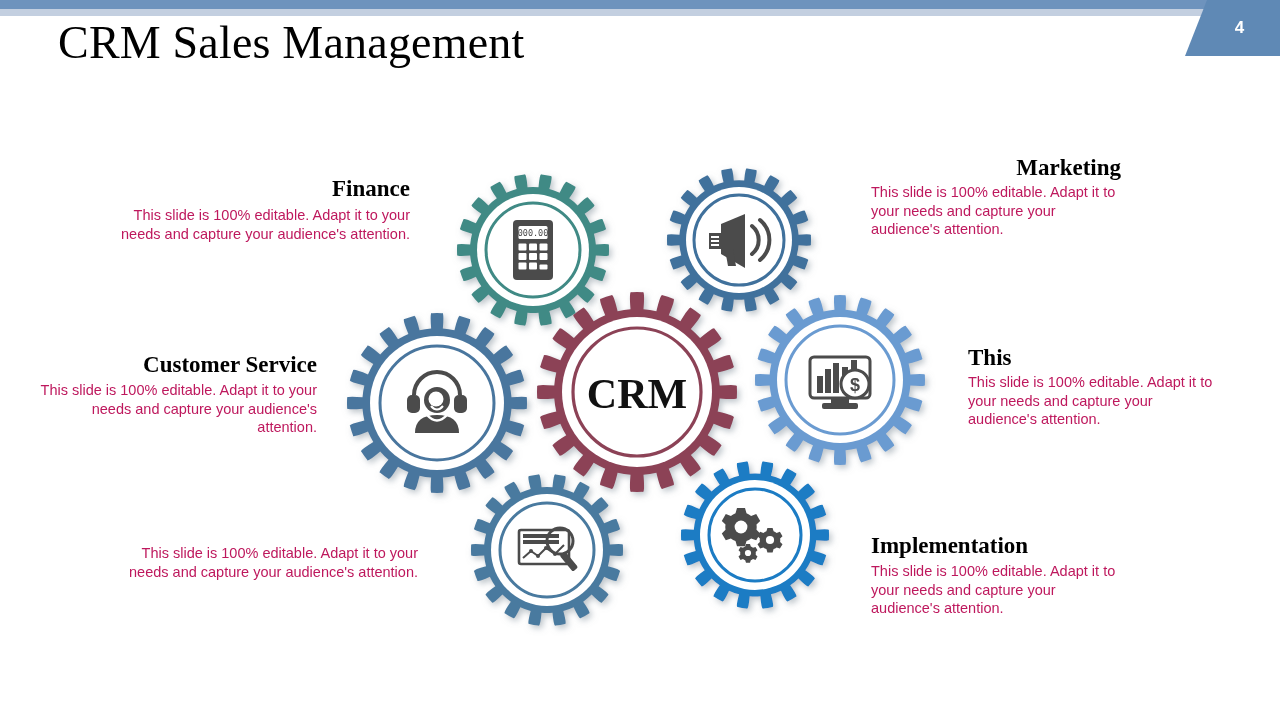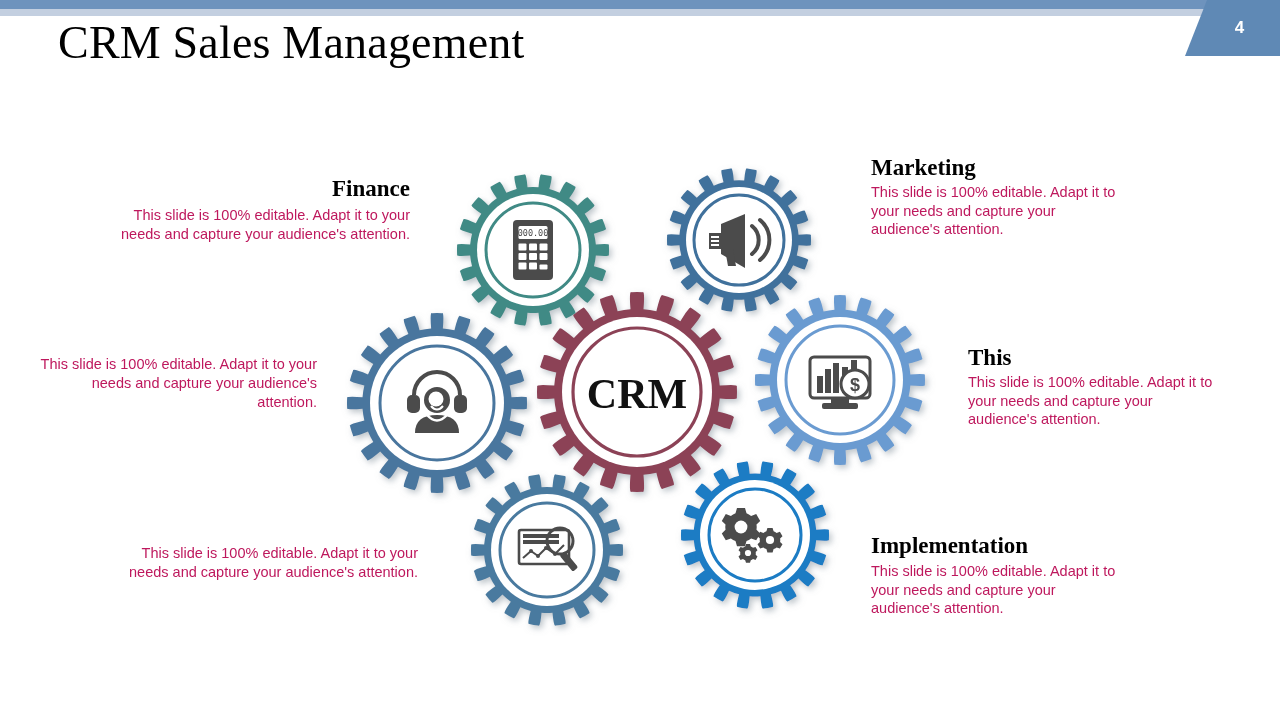--- a/index.html
+++ b/index.html
@@ -59,21 +59,21 @@
 
   #t-customer{left:40px;top:352px;width:277px;}
   #t-customer .hd{font-size:23px;}
   #t-customer .bd{font-size:14.5px;margin-top:3px;}
 
   #t-analysis{left:128px;top:540px;width:290px;}
   #t-analysis .hd{font-size:23px;}
   #t-analysis .bd{font-size:14.5px;margin-top:4px;}
 
   #t-marketing{left:871px;top:155px;width:250px;}
-  #t-marketing .hd{font-size:23px;}
+  #t-marketing .hd{font-size:23px;text-align:right;}
   #t-marketing .bd{font-size:14.5px;margin-top:2px;}
 
   #t-sales{left:968px;top:345px;width:248px;}
   #t-sales .hd{font-size:23px;}
   #t-sales .bd{font-size:14.5px;margin-top:2px;}
 
   #t-implementation{left:871px;top:533px;width:248px;}
   #t-implementation .hd{font-size:23px;}
   #t-implementation .bd{font-size:14.5px;margin-top:3px;}
 
@@ -246,20 +246,21 @@
       </g>
     </svg>
   </div>
 
   <div class="txt right-align" id="t-finance">
     <div class="hd">Finance</div>
     <div class="bd">This slide is 100% editable. Adapt it to your needs and capture your audience's attention.</div>
   </div>
 
   <div class="txt right-align" id="t-customer">
+    <div class="hd">Customer Service</div>
     <div class="bd">This slide is 100% editable. Adapt it to your needs and capture your audience's attention.</div>
   </div>
 
   <div class="txt right-align" id="t-analysis">
     <div class="bd">This slide is 100% editable. Adapt it to your needs and capture your audience's attention.</div>
   </div>
 
   <div class="txt left-align" id="t-marketing">
     <div class="hd">Marketing</div>
     <div class="bd">This slide is 100% editable. Adapt it to your needs and capture your audience's attention.</div>

